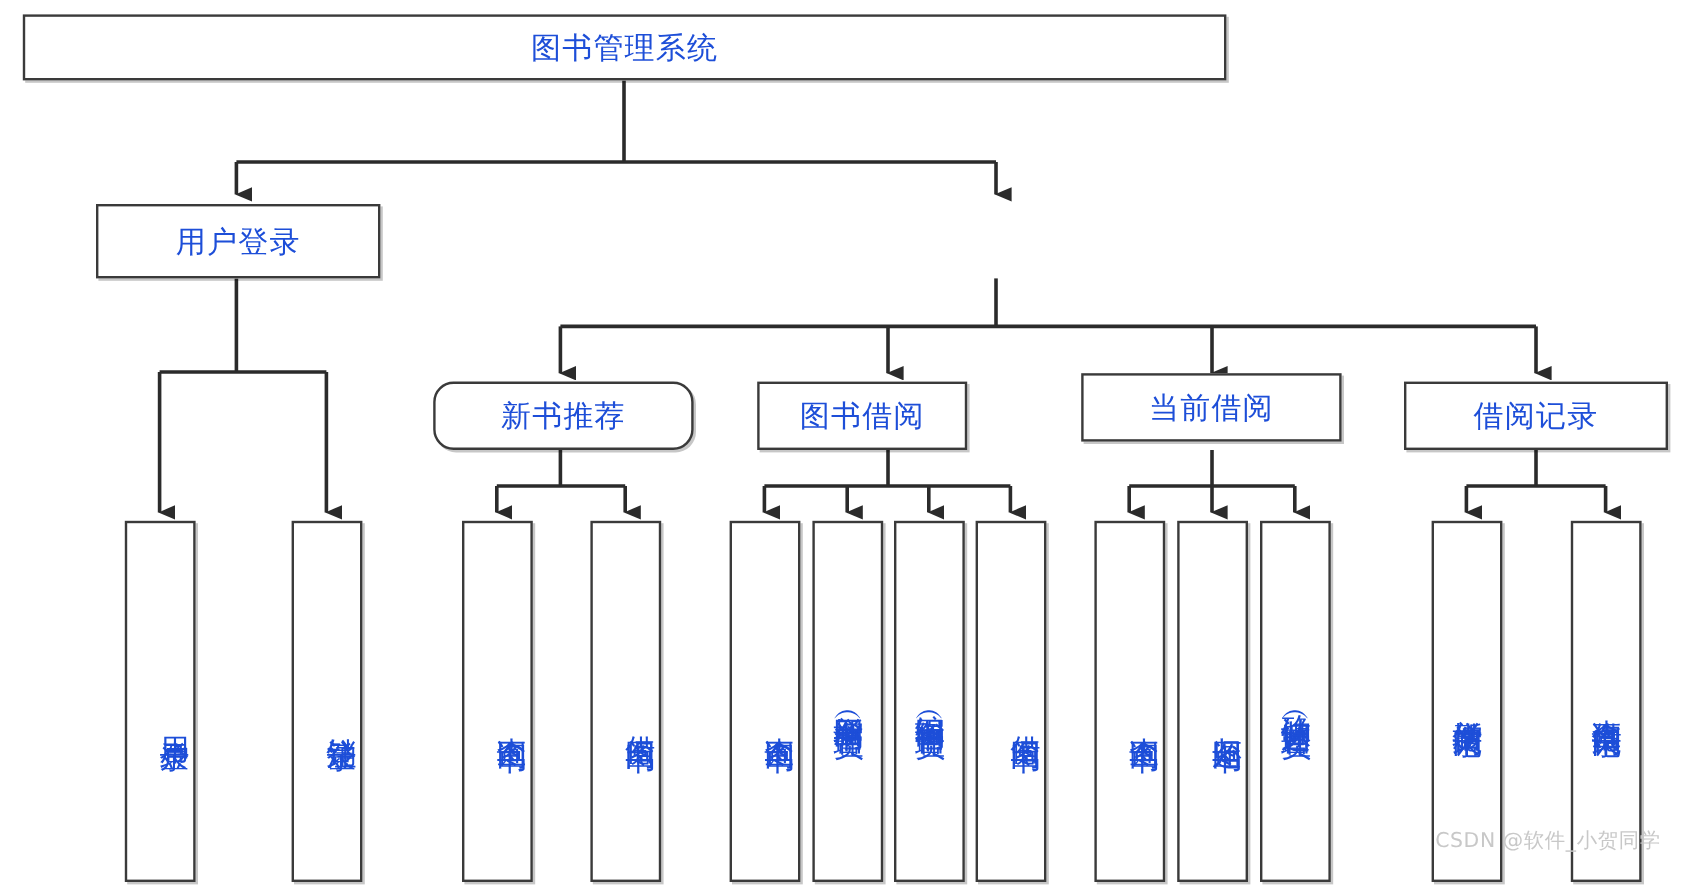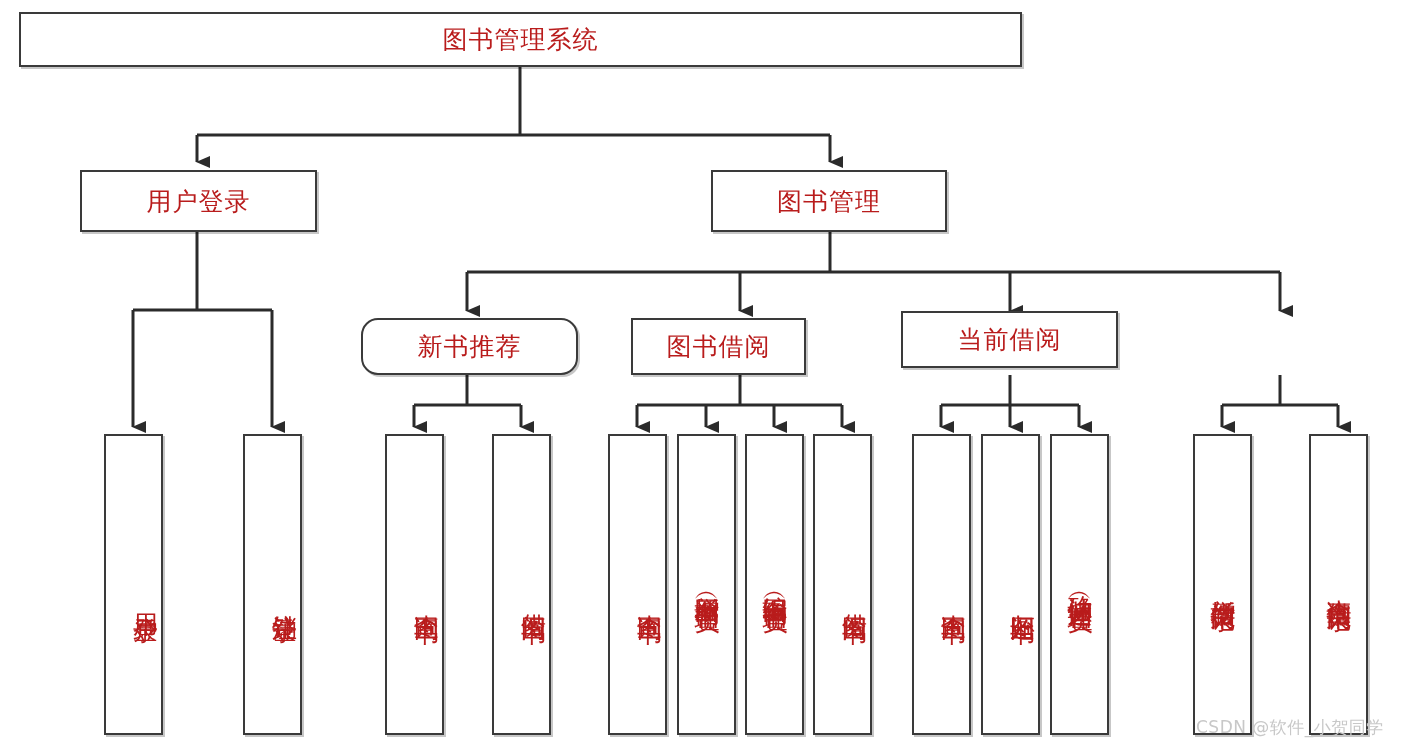--- a/index.html
+++ b/index.html
@@ -10,39 +10,39 @@
     position:relative;overflow:hidden;
   }
   #canvas{position:absolute;left:0;top:0;width:1405px;height:747px;}
   .node{
     position:absolute;
     box-sizing:border-box;
     background:#ffffff;
     border:2.5px solid #3a3a3a;
     box-shadow:2px 2px 0 rgba(0,0,0,0.22);
     display:flex;align-items:center;justify-content:center;
-    color:#b91c1c;
+    color:#1d4ed8;
   }
   .node.h-node{font-size:25px;line-height:1;letter-spacing:1px;}
   .node.v-node{
     writing-mode:vertical-rl;
     text-orientation:upright;
     font-size:25px;
     line-height:1.28;
     letter-spacing:2px;
     padding-top:6px;
     align-items:flex-start;
     justify-content:center;
   }
   .node.v-node.pad-top{align-items:flex-start;padding-top:26px;}
   .node.v-node.center{align-items:center;padding-top:0;}
   svg.links{position:absolute;left:0;top:0;width:1405px;height:747px;pointer-events:none;}
   .watermark{
     position:absolute;
-    left:1196px;top:716px;
+    left:1196px;top:689px;
     font-size:17px;
     color:#c8c8c8;
     white-space:nowrap;
     letter-spacing:0.5px;
   }
 </style>
 </head>
 <body>
 
 <div id="canvas">
@@ -96,25 +96,25 @@
       <path d="M1280,375 L1280,405"></path>
       <path d="M1222,405 L1338,405"></path>
       <path d="M1222,405 L1222,427" marker-end="url(#arrow)"></path>
       <path d="M1338,405 L1338,427" marker-end="url(#arrow)"></path>
     </g>
   </svg>
 
   <div class="node h-node" style="left:19px;top:12px;width:1003px;height:55px;">图书管理系统</div>
 
   <div class="node h-node" style="left:80px;top:170px;width:237px;height:62px;">用户登录</div>
-  <div class="node h-node" style="left:711px;top:170px;width:236px;height:62px;">图书管理</div>
 
   <div class="node h-node" style="left:361px;top:318px;width:217px;height:57px;border-radius:17px;">新书推荐</div>
   <div class="node h-node" style="left:631px;top:318px;width:175px;height:57px;">图书借阅</div>
   <div class="node h-node" style="left:901px;top:311px;width:217px;height:57px;">当前借阅</div>
+  <div class="node h-node" style="left:1170px;top:318px;width:220px;height:57px;">借阅记录</div>
 
   <div class="node v-node pad-top" style="left:104px;top:434px;width:59px;height:301px;">用户登录</div>
   <div class="node v-node pad-top" style="left:243px;top:434px;width:59px;height:301px;">注销登录</div>
 
   <div class="node v-node pad-top" style="left:385px;top:434px;width:59px;height:301px;">查询图书</div>
   <div class="node v-node pad-top" style="left:492px;top:434px;width:59px;height:301px;">借阅图书</div>
 
   <div class="node v-node pad-top" style="left:608px;top:434px;width:59px;height:301px;">查询图书</div>
   <div class="node v-node center" style="left:677px;top:434px;width:59px;height:301px;">新增图书（管理员）</div>
   <div class="node v-node center" style="left:745px;top:434px;width:59px;height:301px;">编辑图书（管理员）</div>

